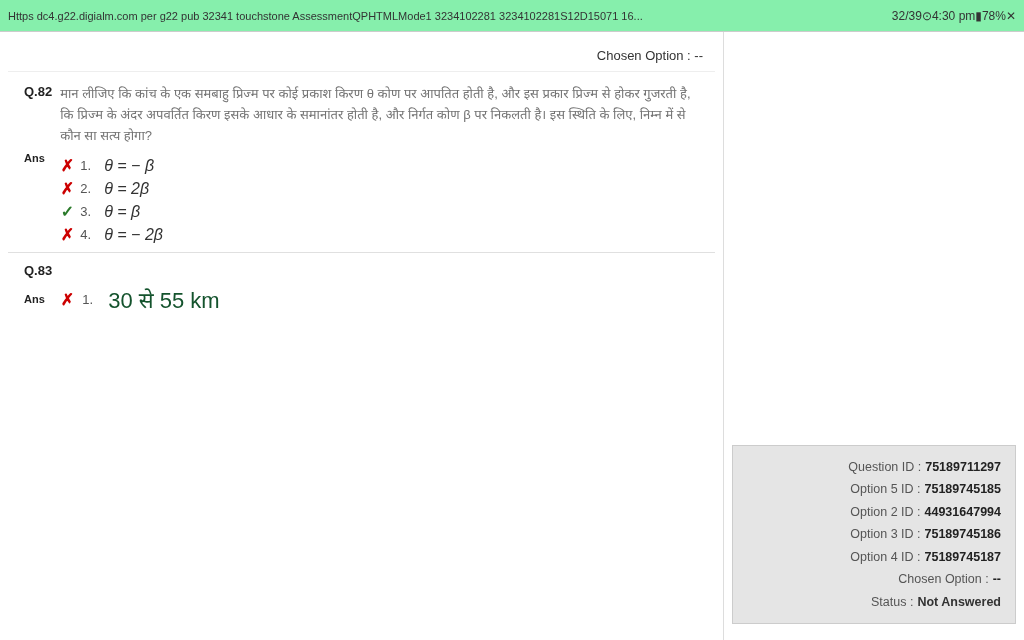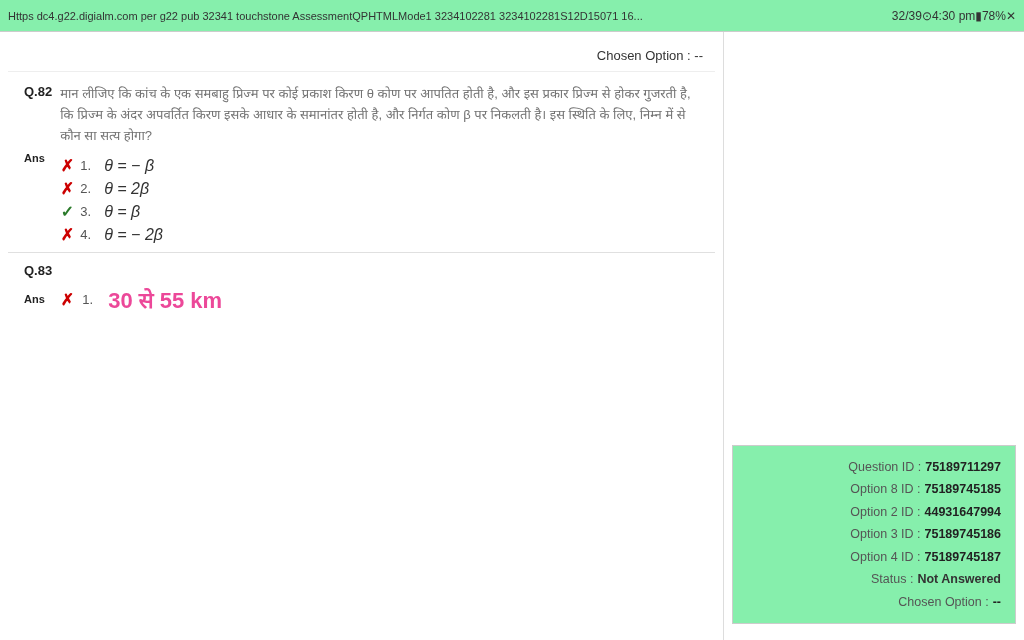--- a/index.html
+++ b/index.html
@@ -136,21 +136,21 @@
 
     
     .info-box {
       border: 1px solid #ccc;
       padding: 10px 14px;
       margin-top: auto;
       margin-bottom: 8px;
       font-size: 12.5px;
       line-height: 1.8;
       color: #333;
-      background: #86efac;
+      background: #e5e5e5;
     }
 
     .info-box .info-row {
       display: flex;
       justify-content: flex-end;
       gap: 4px;
     }
 
     .info-label {
       color: #555;
@@ -173,22 +173,22 @@
 
     .ans-row {
       display: flex;
       align-items: center;
       gap: 8px;
       margin-top: 6px;
     }
 
     .large-option-text {
       font-size: 22px;
-      font-weight: bold;
-      color: #ec4899;
+      font-weight: normal;
+      color: #14532d;
     }
   </style>
 </head>
 <body>
 
 <div class="browser-bar">
   <span class="browser-bar-url">Https dc4.g22.digialm.com per g22 pub 32341 touchstone AssessmentQPHTMLMode1 3234102281 3234102281S12D15071 16...</span>
   <div class="browser-bar-right">
     <span>32/39</span>
     <span>⊙</span>
@@ -260,40 +260,40 @@
   </div>
 
   <div class="right-panel">
 
     <div class="info-box">
       <div class="info-row">
         <span class="info-label">Question ID :</span>
         <span class="info-value">75189711297</span>
       </div>
       <div class="info-row">
-        <span class="info-label">Option 8 ID :</span>
+        <span class="info-label">Option 5 ID :</span>
         <span class="info-value">75189745185</span>
       </div>
       <div class="info-row">
         <span class="info-label">Option 2 ID :</span>
         <span class="info-value">44931647994</span>
       </div>
       <div class="info-row">
         <span class="info-label">Option 3 ID :</span>
         <span class="info-value">75189745186</span>
       </div>
       <div class="info-row">
         <span class="info-label">Option 4 ID :</span>
         <span class="info-value">75189745187</span>
       </div>
       <div class="info-row">
+        <span class="info-label">Chosen Option :</span>
+        <span class="info-value">--</span>
+      </div>
+      <div class="info-row">
         <span class="info-label">Status :</span>
         <span class="info-value not-answered">Not Answered</span>
       </div>
-      <div class="info-row">
-        <span class="info-label">Chosen Option :</span>
-        <span class="info-value">--</span>
-      </div>
     </div>
 
   </div>
 
 </div>
 
 </body></html>

